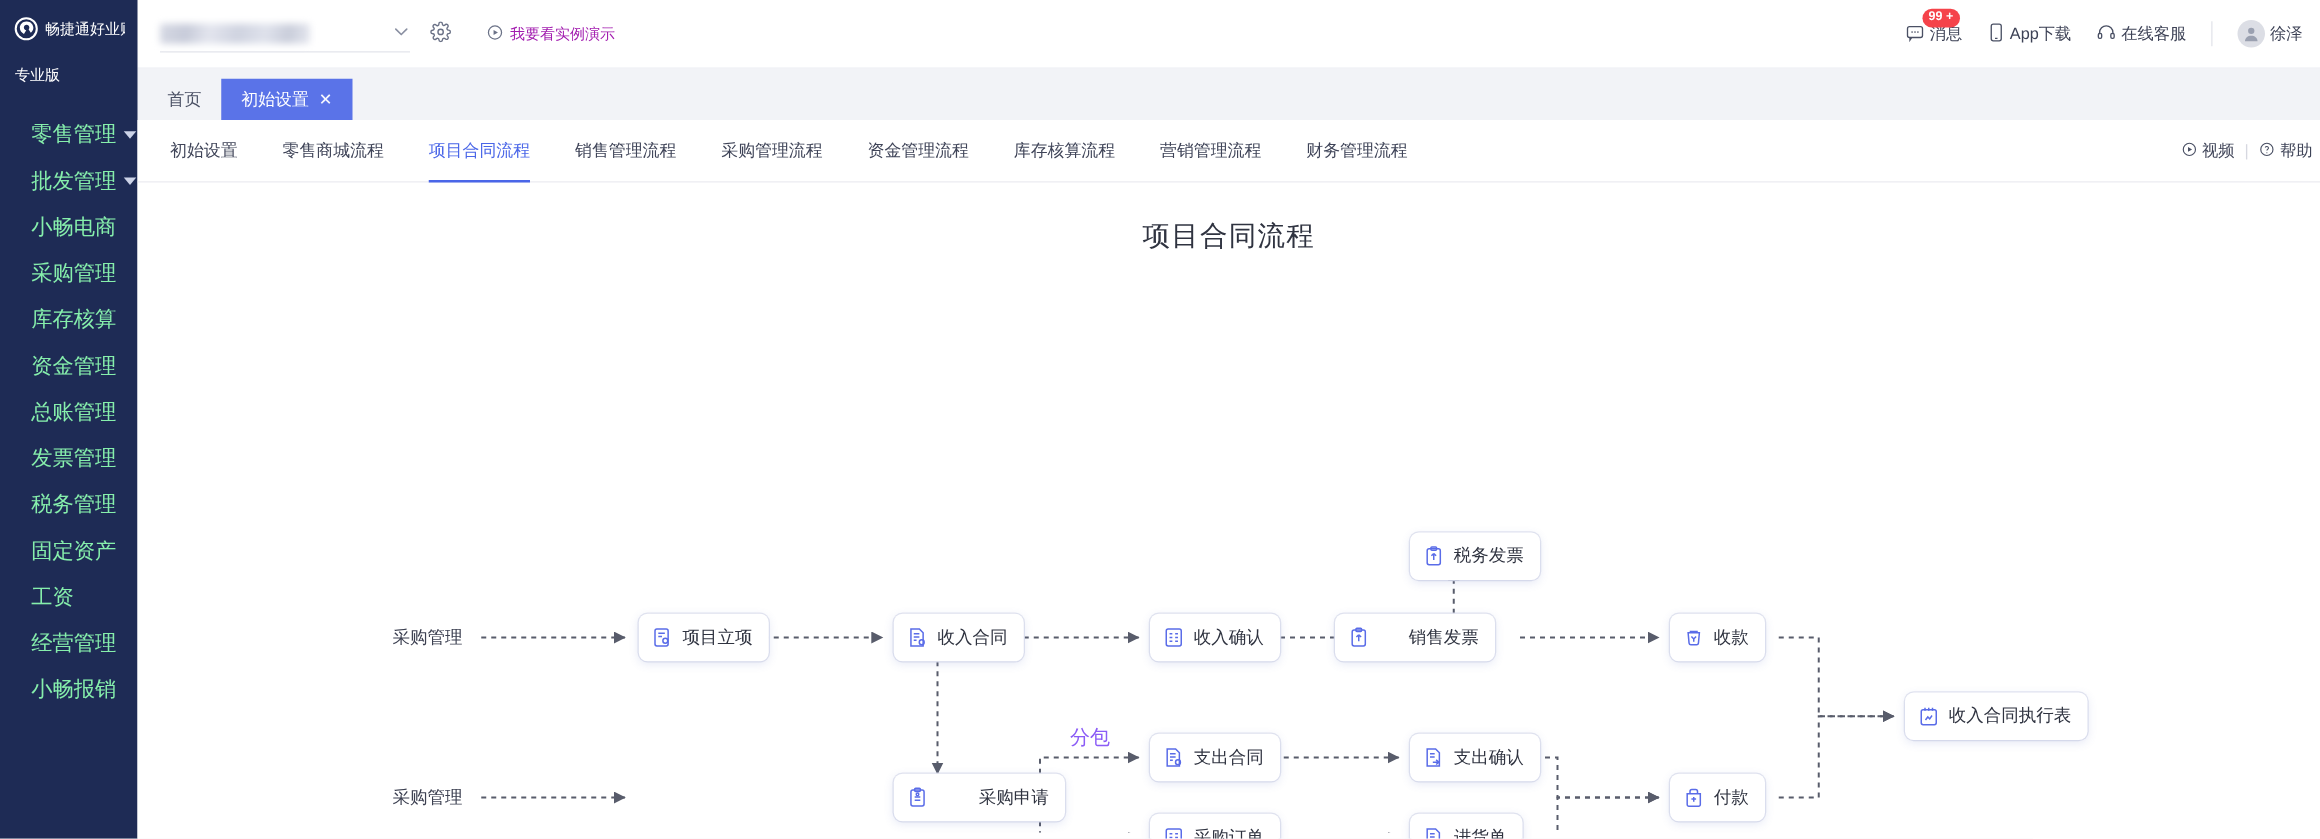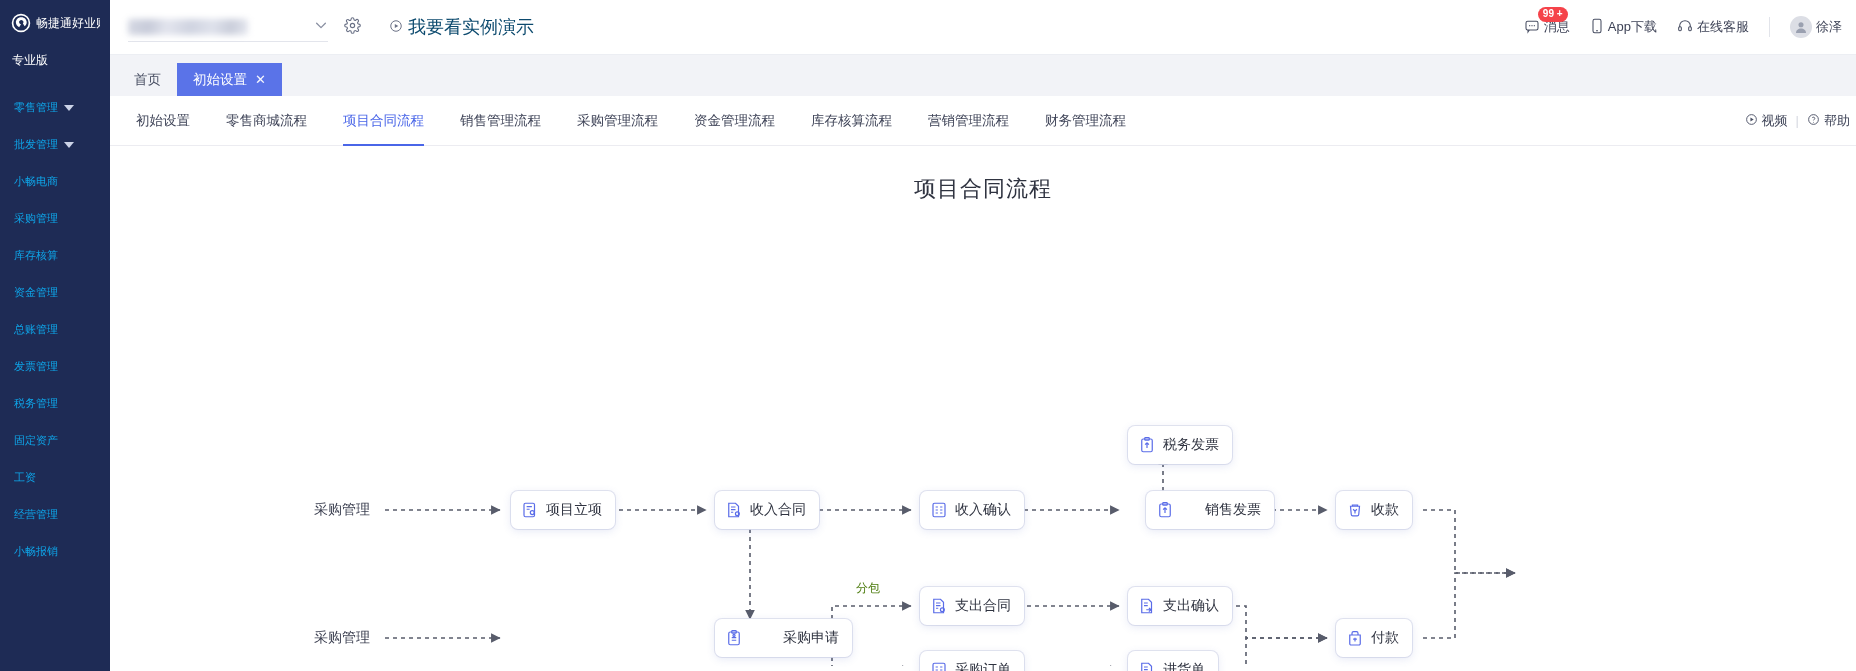--- a/index.html
+++ b/index.html
@@ -23,22 +23,22 @@
   .brand { padding:12px 0 6px 0; text-align:left; }
   .brand-row { display:flex; align-items:center; gap:4px; padding-left:10px; }
   .brand-logo { width:22px; height:22px; flex:0 0 22px; }
   .brand-name {
     color:#ffffff; font-size:12px; letter-spacing:0px; white-space:nowrap;
     overflow:hidden; width:64px;
   }
   .brand-sub { color:#ffffff; font-size:12px; padding-left:12px; margin-top:18px; }
   .menu { margin-top:14px; }
   .menu-item {
-    height:37px; line-height:37px; color:#0ea5e9; font-size:11px;
-    padding-left:14px; white-space:nowrap; cursor:pointer;
+    height:37px; line-height:37px; color:#86efac; font-size:17px;
+    padding-left:25px; white-space:nowrap; cursor:pointer;
     display:flex; align-items:center; gap:6px;
   }
   .caret { width:0;height:0;border-left:5px solid transparent;border-right:5px solid transparent;border-top:6px solid #ccd3e8; display:inline-block; }
 
   
   .right { flex:1; display:flex; flex-direction:column; height:671px; background:#f2f3f7; min-width:0; }
 
   
   .topbar {
     height:55px; background:#ffffff; display:flex; align-items:center;
@@ -48,21 +48,21 @@
     width:200px; display:flex; align-items:center; justify-content:space-between;
     border-bottom:1px solid #e3e5ec; height:30px; cursor:pointer;
   }
   .org-blur {
     height:16px; width:120px; border-radius:2px;
     background:linear-gradient(100deg,#d6d9e4 0%,#c7cbd9 18%,#e3e5ee 33%,#cfd3e0 52%,#dfe2ec 70%,#c9cdda 85%,#e6e8f0 100%);
     filter:blur(3px);
   }
   .chev-down { color:#8a90a2; font-size:13px; }
   .gear { margin-left:16px; color:#6b7287; cursor:pointer; }
-  .demo-link { margin-left:28px; display:flex; align-items:center; gap:5px; color:#0c4a6e; font-size:18px; cursor:pointer; }
+  .demo-link { margin-left:28px; display:flex; align-items:center; gap:5px; color:#a21caf; font-size:12px; cursor:pointer; }
   .topbar-right { margin-left:auto; display:flex; align-items:center; gap:20px; }
   .tb-item { display:flex; align-items:center; gap:4px; color:#3d4256; font-size:13px; cursor:pointer; position:relative; }
   .badge {
     position:absolute; top:-11px; left:14px; background:#f5434a; color:#fff;
     border-radius:9px; font-size:10px; line-height:14px; height:15px; padding:0 5px;
     font-weight:bold; white-space:nowrap;
   }
   .tb-div { width:1px; height:20px; background:#e2e4ea; }
   .avatar { width:22px;height:22px;border-radius:50%;background:#dcdee5; display:inline-flex; align-items:center; justify-content:center; }
 
@@ -112,21 +112,21 @@
     position:absolute; height:38px; background:#ffffff; border-radius:7px;
     box-shadow:0 2px 8px rgba(96,110,190,0.16), 0 0 0 1px rgba(226,228,240,0.9);
     display:flex; align-items:center; gap:7px; padding:0 13px 0 10px;
     font-size:14px; color:#2f3340; white-space:nowrap; cursor:pointer;
   }
   .node .ico { width:18px; height:18px; flex:0 0 18px; display:block; }
   .row-label {
     position:absolute; font-size:14px; color:#3b3f50; white-space:nowrap;
   }
   .edge-label {
-    position:absolute; font-size:12px; color:#4d7c0f; white-space:nowrap;
+    position:absolute; font-size:16px; color:#8b5cf6; white-space:nowrap;
   }
 </style>
 </head>
 <body>
 
 <div class="app">
 
   <div class="sidebar">
     <div class="brand">
       <div class="brand-row">
@@ -392,21 +392,21 @@
           <span class="ico">
             <svg width="18" height="18" viewBox="0 0 24 24" fill="none" stroke="#5a6ce8" stroke-width="1.6">
                 <rect x="5" y="4" width="14" height="17" rx="2"></rect>
                 <rect x="9" y="2" width="6" height="3.5" rx="1"></rect>
                 <path d="M12 16V9M12 9l-2.5 2.5M12 9l2.5 2.5"></path>
               </svg>
           </span>
           <span>税务发票</span>
         </div>
 
-        <div class="node" style="left:1036px; top:345px;gap:31px;">
+        <div class="node" style="left:958px; top:345px;gap:31px;">
           <span class="ico">
             <svg width="18" height="18" viewBox="0 0 24 24" fill="none" stroke="#5a6ce8" stroke-width="1.6">
                 <rect x="5" y="4" width="14" height="17" rx="2"></rect>
                 <rect x="9" y="2" width="6" height="3.5" rx="1"></rect>
                 <path d="M12 16V9M12 9l-2.5 2.5M12 9l2.5 2.5"></path>
               </svg>
           </span>
           <span>销售发票</span>
         </div>
 
@@ -480,17 +480,27 @@
           <span class="ico">
             <svg width="18" height="18" viewBox="0 0 24 24" fill="none" stroke="#5a6ce8" stroke-width="1.6">
                 <path d="M5 8h14v11.5a1.8 1.8 0 01-1.8 1.8H6.8A1.8 1.8 0 015 19.5z"></path>
                 <path d="M8 8V5.5a2 2 0 012-2h4a2 2 0 012 2V8"></path>
                 <path d="M9.5 13.5h5M12 11.5v5"></path>
               </svg>
           </span>
           <span>付款</span>
         </div>
 
+        <div class="node" style="left:1414px; top:408px;">
+          <span class="ico">
+            <svg width="18" height="18" viewBox="0 0 24 24" fill="none" stroke="#5a6ce8" stroke-width="1.6">
+                <rect x="4" y="5" width="16" height="16" rx="2"></rect>
+                <path d="M8 3v3M12 3v3M16 3v3"></path>
+                <path d="M8.5 16l2.5-3.2 2 2 2.5-3.6"></path>
+              </svg>
+          </span>
+          <span>收入合同执行表</span>
+        </div>
 
       </div>
     </div>
   </div>
 </div>
 
 </body></html>

